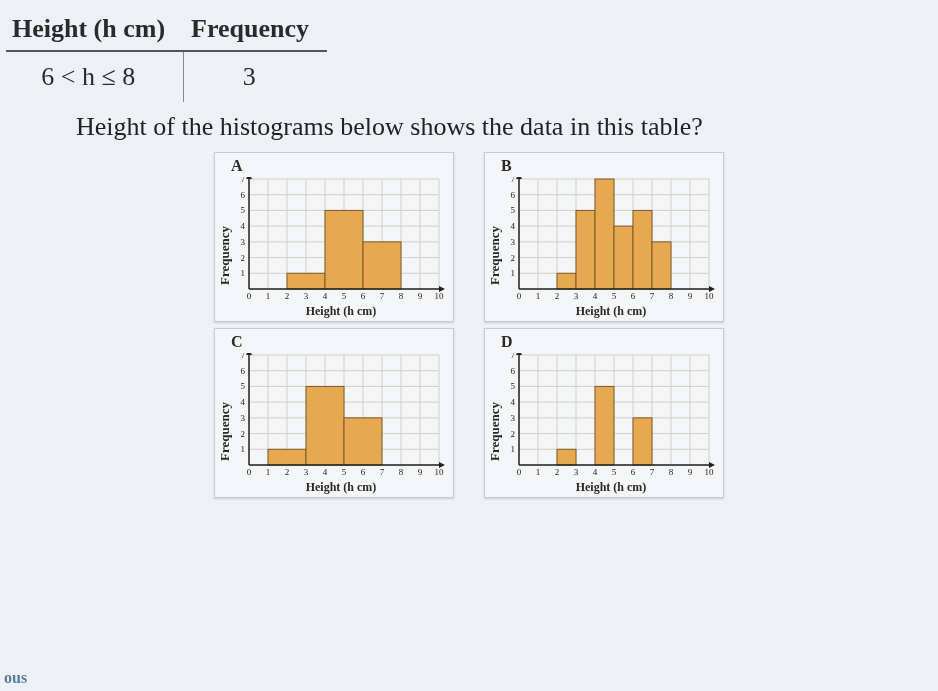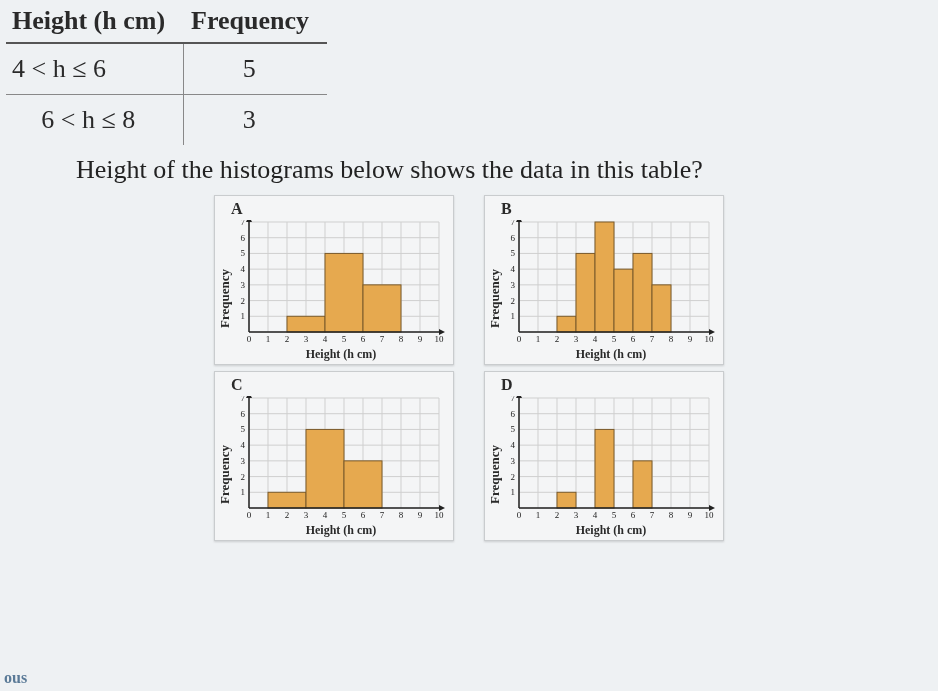--- a/index.html
+++ b/index.html
@@ -8,21 +8,21 @@
     width: 938px;
     height: 691px;
     background: #c8cfd4;
     font-family: Georgia, 'Times New Roman', serif;
     color: #2a2a2a;
     overflow: hidden;
   }
   .page {
     background: #eef1f3;
     margin: 0;
-    padding: 0 6px;
+    padding: 8px 6px;
     height: 100%;
     box-sizing: border-box;
   }
   table.freq {
     border-collapse: collapse;
     font-size: 26px;
   }
   table.freq th {
     font-weight: bold;
     text-align: left;
@@ -91,24 +91,20 @@
 </style>
 </head>
 <body>
 
 <div class="page">
   <table class="freq">
     <tbody>
         <tr>
       <th>Height (h cm)</th>
       <th>Frequency</th>
-    </tr>
-    <tr>
-      <td>4 &lt; h ≤ 6</td>
-      <td>5</td>
     </tr>
     <tr>
       <td>6 &lt; h ≤ 8</td>
       <td>3</td>
     </tr>
   </tbody>
     </table>
 
   <div class="question">Height of the histograms below shows the data in this table?</div>
 

